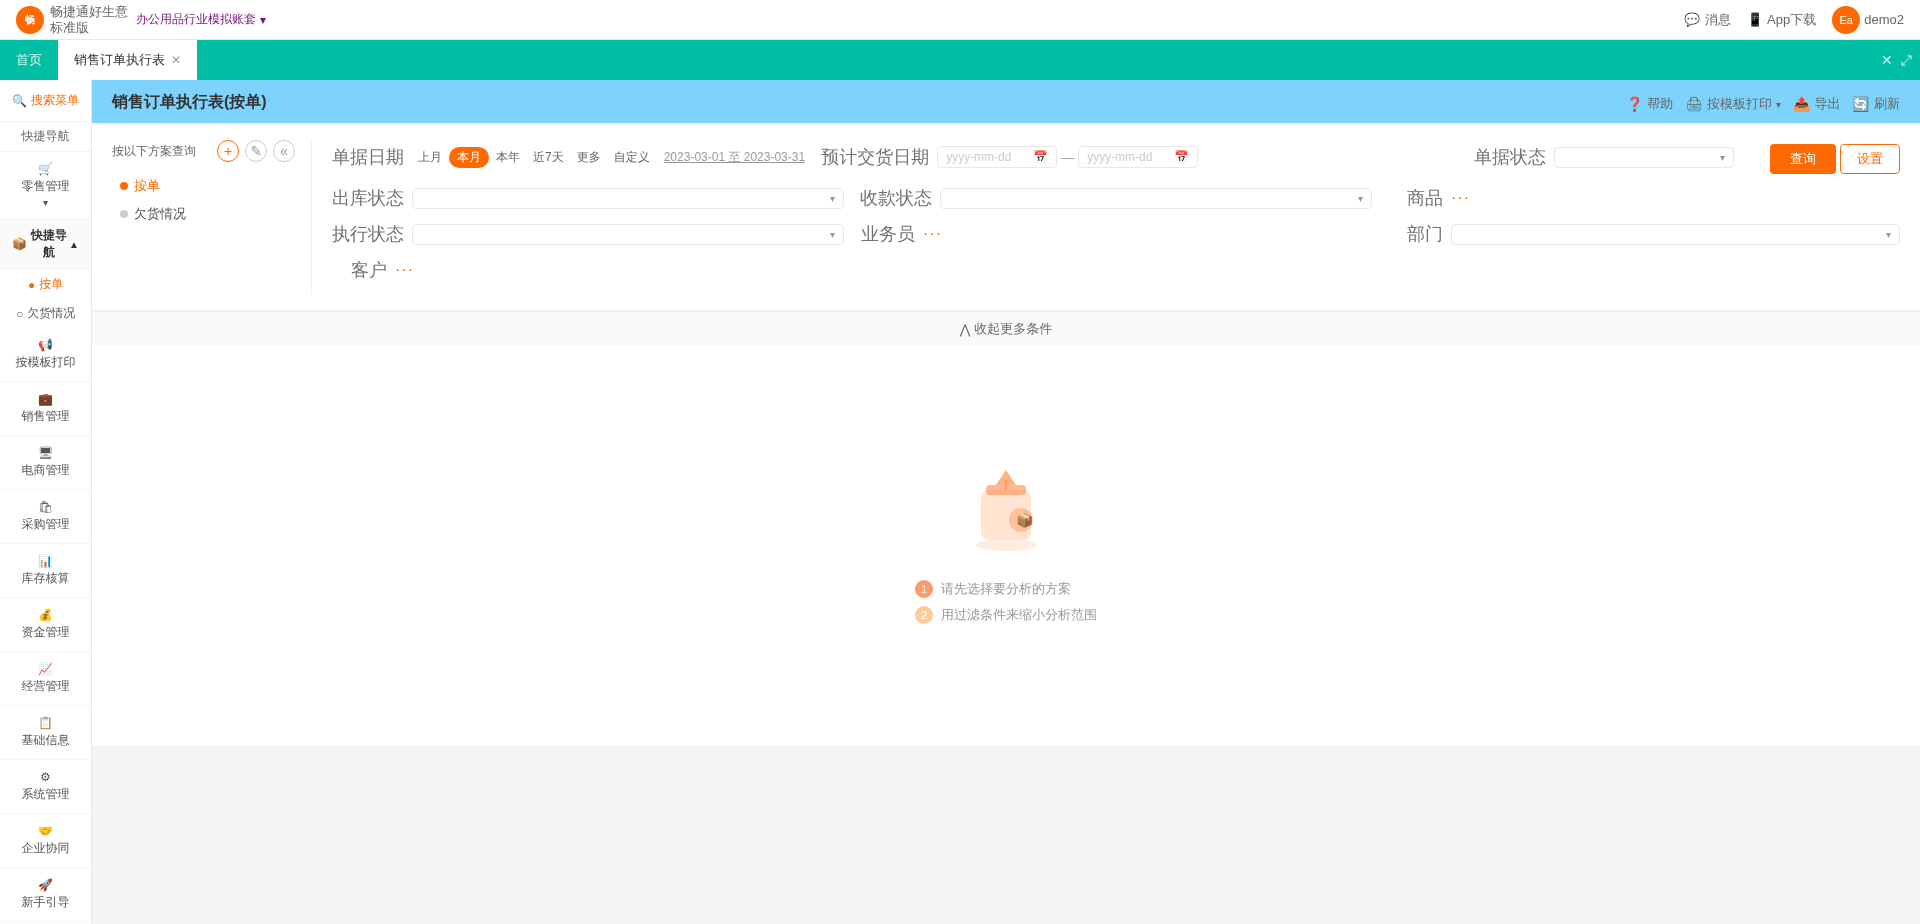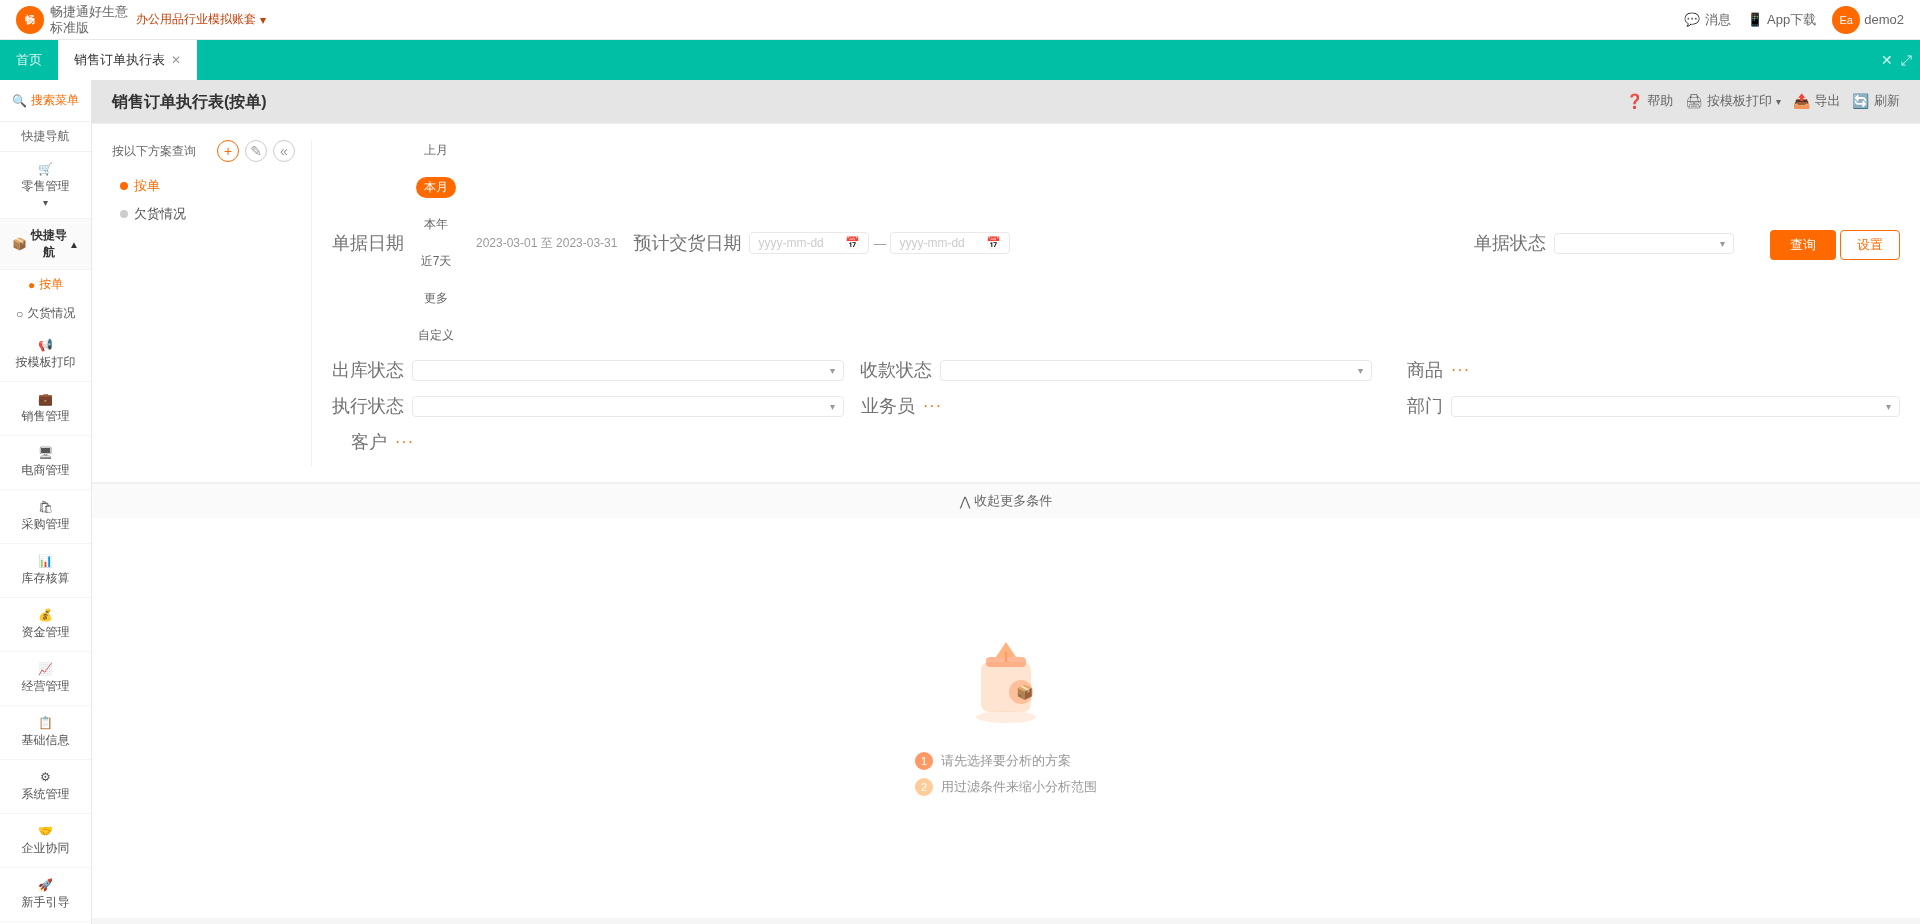--- a/index.html
+++ b/index.html
@@ -13,21 +13,21 @@
       align-items: center;
       justify-content: space-between;
       padding: 0 16px;
       border-bottom: 1px solid #e8e8e8;
       flex-shrink: 0;
     }
     .top-header-left { display: flex; align-items: center; gap: 8px; }
     .logo-area { display: flex; align-items: center; gap: 6px; }
     .logo-icon { width: 28px; height: 28px; background: #ff6a00; border-radius: 50%; display: flex; align-items: center; justify-content: center; color: #fff; font-size: 10px; font-weight: bold; }
     .logo-text { font-size: 13px; color: #666; line-height: 1.2; }
-    .breadcrumb-area { display: flex; align-items: center; gap: 4px; color: #c2410c; font-size: 12px; }
+    .breadcrumb-area { display: flex; align-items: center; gap: 4px; color: #701a75; font-size: 12px; }
     .top-header-right { display: flex; align-items: center; gap: 16px; color: #666; font-size: 13px; }
     .header-action { display: flex; align-items: center; gap: 4px; cursor: pointer; }
     .avatar { width: 28px; height: 28px; border-radius: 50%; background: #ff6a00; display: flex; align-items: center; justify-content: center; color: #fff; font-size: 11px; }
 
     
     .nav-tabs {
       height: 40px;
       background: #00bfa5;
       display: flex;
       align-items: center;
@@ -84,24 +84,24 @@
     .sidebar-sub-item { padding: 6px 8px; font-size: 12px; color: #555; cursor: pointer; text-align: center; display: flex; align-items: center; justify-content: center; gap: 4px; }
     .sidebar-sub-item.active { color: #ff6a00; }
 
     
     .content-area { flex: 1; display: flex; flex-direction: column; overflow: hidden; background: #f5f5f5; }
     .page-inner { background: #fff; margin: 0; }
 
     
     .page-title-bar {
       display: flex;
-      align-items: flex-start;
+      align-items: flex-end;
       justify-content: space-between;
       padding: 12px 20px 10px;
-      background: #e5e5e5;
+      background: #7dd3fc;
       border-bottom: 1px solid #f0f0f0;
     }
     .page-title { font-size: 16px; font-weight: bold; color: #333; }
     .page-title-actions { display: flex; align-items: center; gap: 12px; }
     .page-title-action { display: flex; align-items: center; gap: 4px; color: #666; font-size: 13px; cursor: pointer; }
     .page-title-action .icon { font-size: 14px; }
 
     
     .filter-panel {
       background: #fff;
@@ -139,21 +139,21 @@
       font-size: 13px;
       color: #555;
     }
     .filter-item.active { color: #ff6a00; }
 
     .filter-right { flex: 1; padding-left: 20px; }
     .filter-row { display: flex; align-items: center; gap: 16px; margin-bottom: 12px; }
     .filter-field { display: flex; align-items: center; gap: 8px; flex: 1; }
     .filter-label { color: #737373; font-size: 18px; white-space: nowrap; min-width: 55px; text-align: right; }
     .filter-control { flex: 1; display: flex; align-items: center; gap: 4px; }
-    .date-tabs { display: flex; align-items: center; gap: 16px; flex-direction: column; }
+    .date-tabs { display: flex; align-items: center; gap: 1px; }
     .date-tab { font-size: 12px; color: #666; cursor: pointer; padding: 2px 6px; border-radius: 3px; }
     .date-tab.active { background: #ff6a00; color: #fff; border-radius: 12px; padding: 2px 8px; }
     .date-input { border: 1px solid #e8e8e8; border-radius: 4px; padding: 3px 8px; font-size: 12px; color: #999; width: 120px; display: flex; align-items: center; justify-content: space-between; }
     .date-input-icon { color: #ff6a00; }
     .select-control { border: 1px solid #e8e8e8; border-radius: 4px; padding: 4px 8px; font-size: 13px; color: #333; width: 100%; display: flex; align-items: center; justify-content: space-between; cursor: pointer; }
     .select-arrow { color: #999; font-size: 10px; }
     .dots-btn { color: #ff6a00; cursor: pointer; font-size: 16px; letter-spacing: 1px; }
     .filter-date-range-label { font-size: 12px; color: #999; }
 
     .collapse-more-btn {
@@ -403,21 +403,21 @@
               <span class="filter-label">单据日期</span>
               <div class="filter-control">
                 <div class="date-tabs">
                   <span class="date-tab">上月</span>
                   <span class="date-tab active">本月</span>
                   <span class="date-tab">本年</span>
                   <span class="date-tab">近7天</span>
                   <span class="date-tab">更多</span>
                   <span class="date-tab">自定义</span>
                 </div>
-                <span class="filter-date-range-label" style="margin-left:12px;">2023-03-01 至 2023-03-31</span>
+                <span class="filter-date-range-label" style="margin-left:4px;text-decoration:underline;">2023-03-01 至 2023-03-31</span>
               </div>
             </div>
             <div class="filter-field">
               <span class="filter-label">预计交货日期</span>
               <div class="filter-control">
                 <div class="date-input">
                   <span style="color:#ccc;">yyyy-mm-dd</span>
                   <span class="date-input-icon">📅</span>
                 </div>
                 <span style="color:#999;">—</span>

